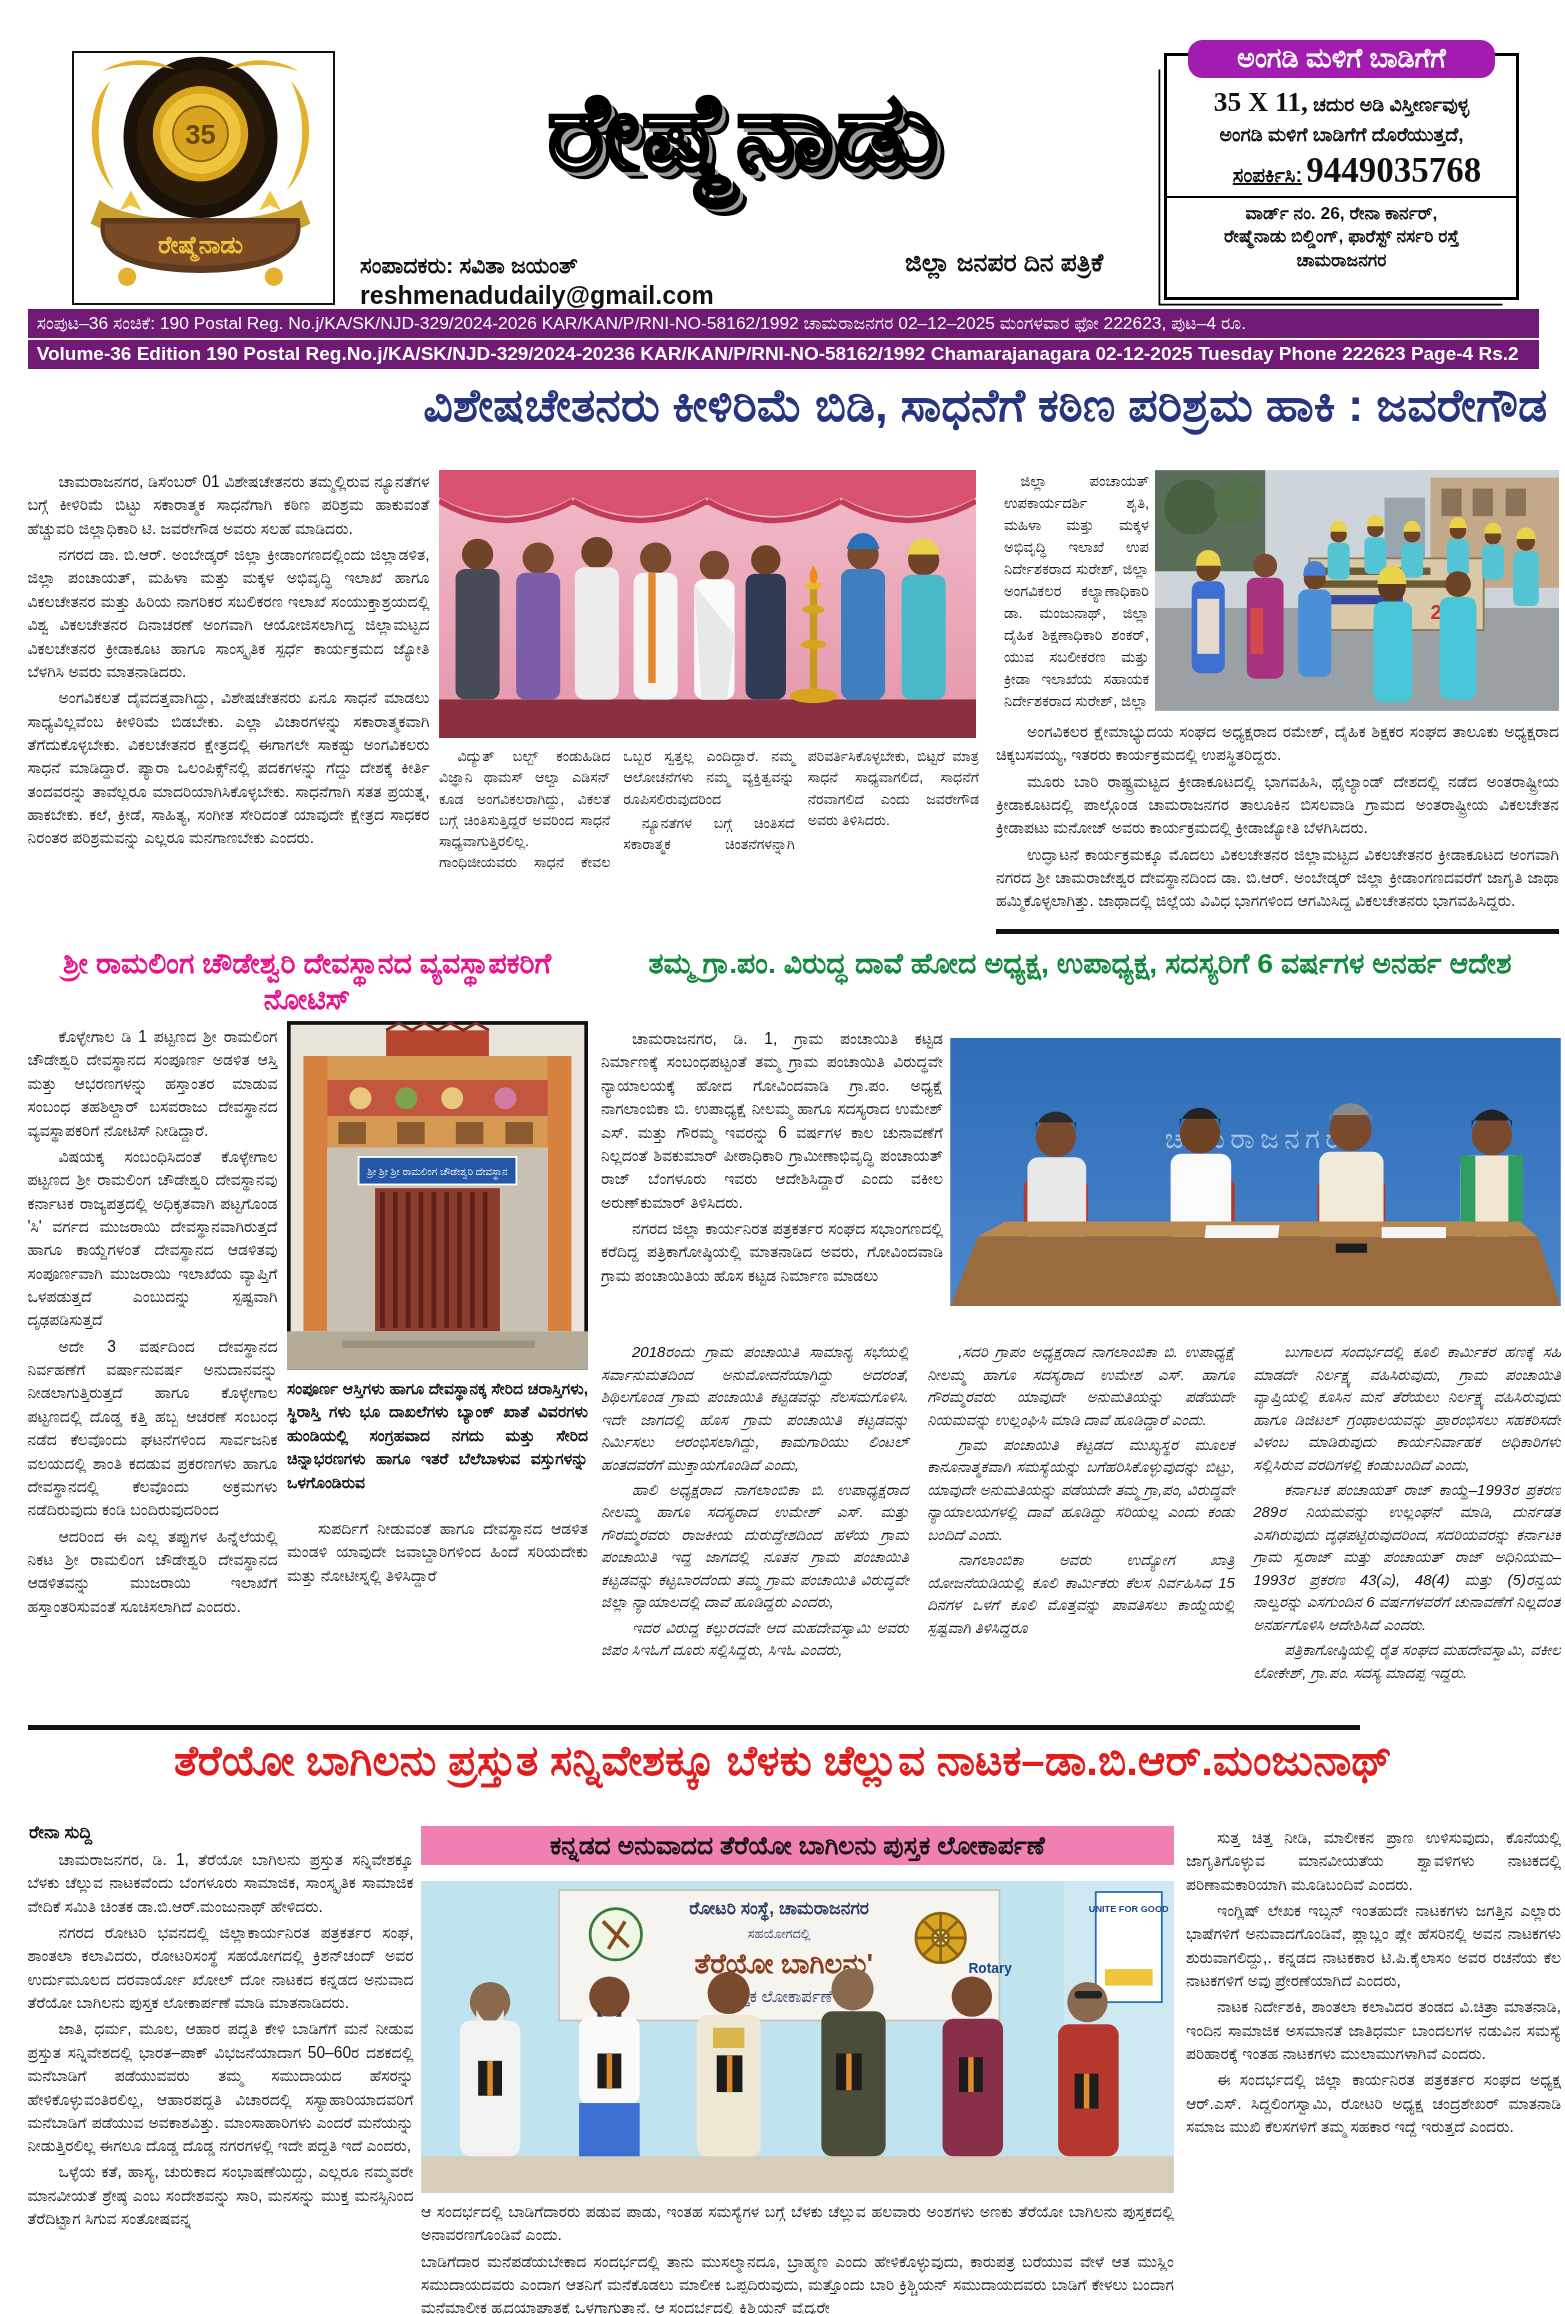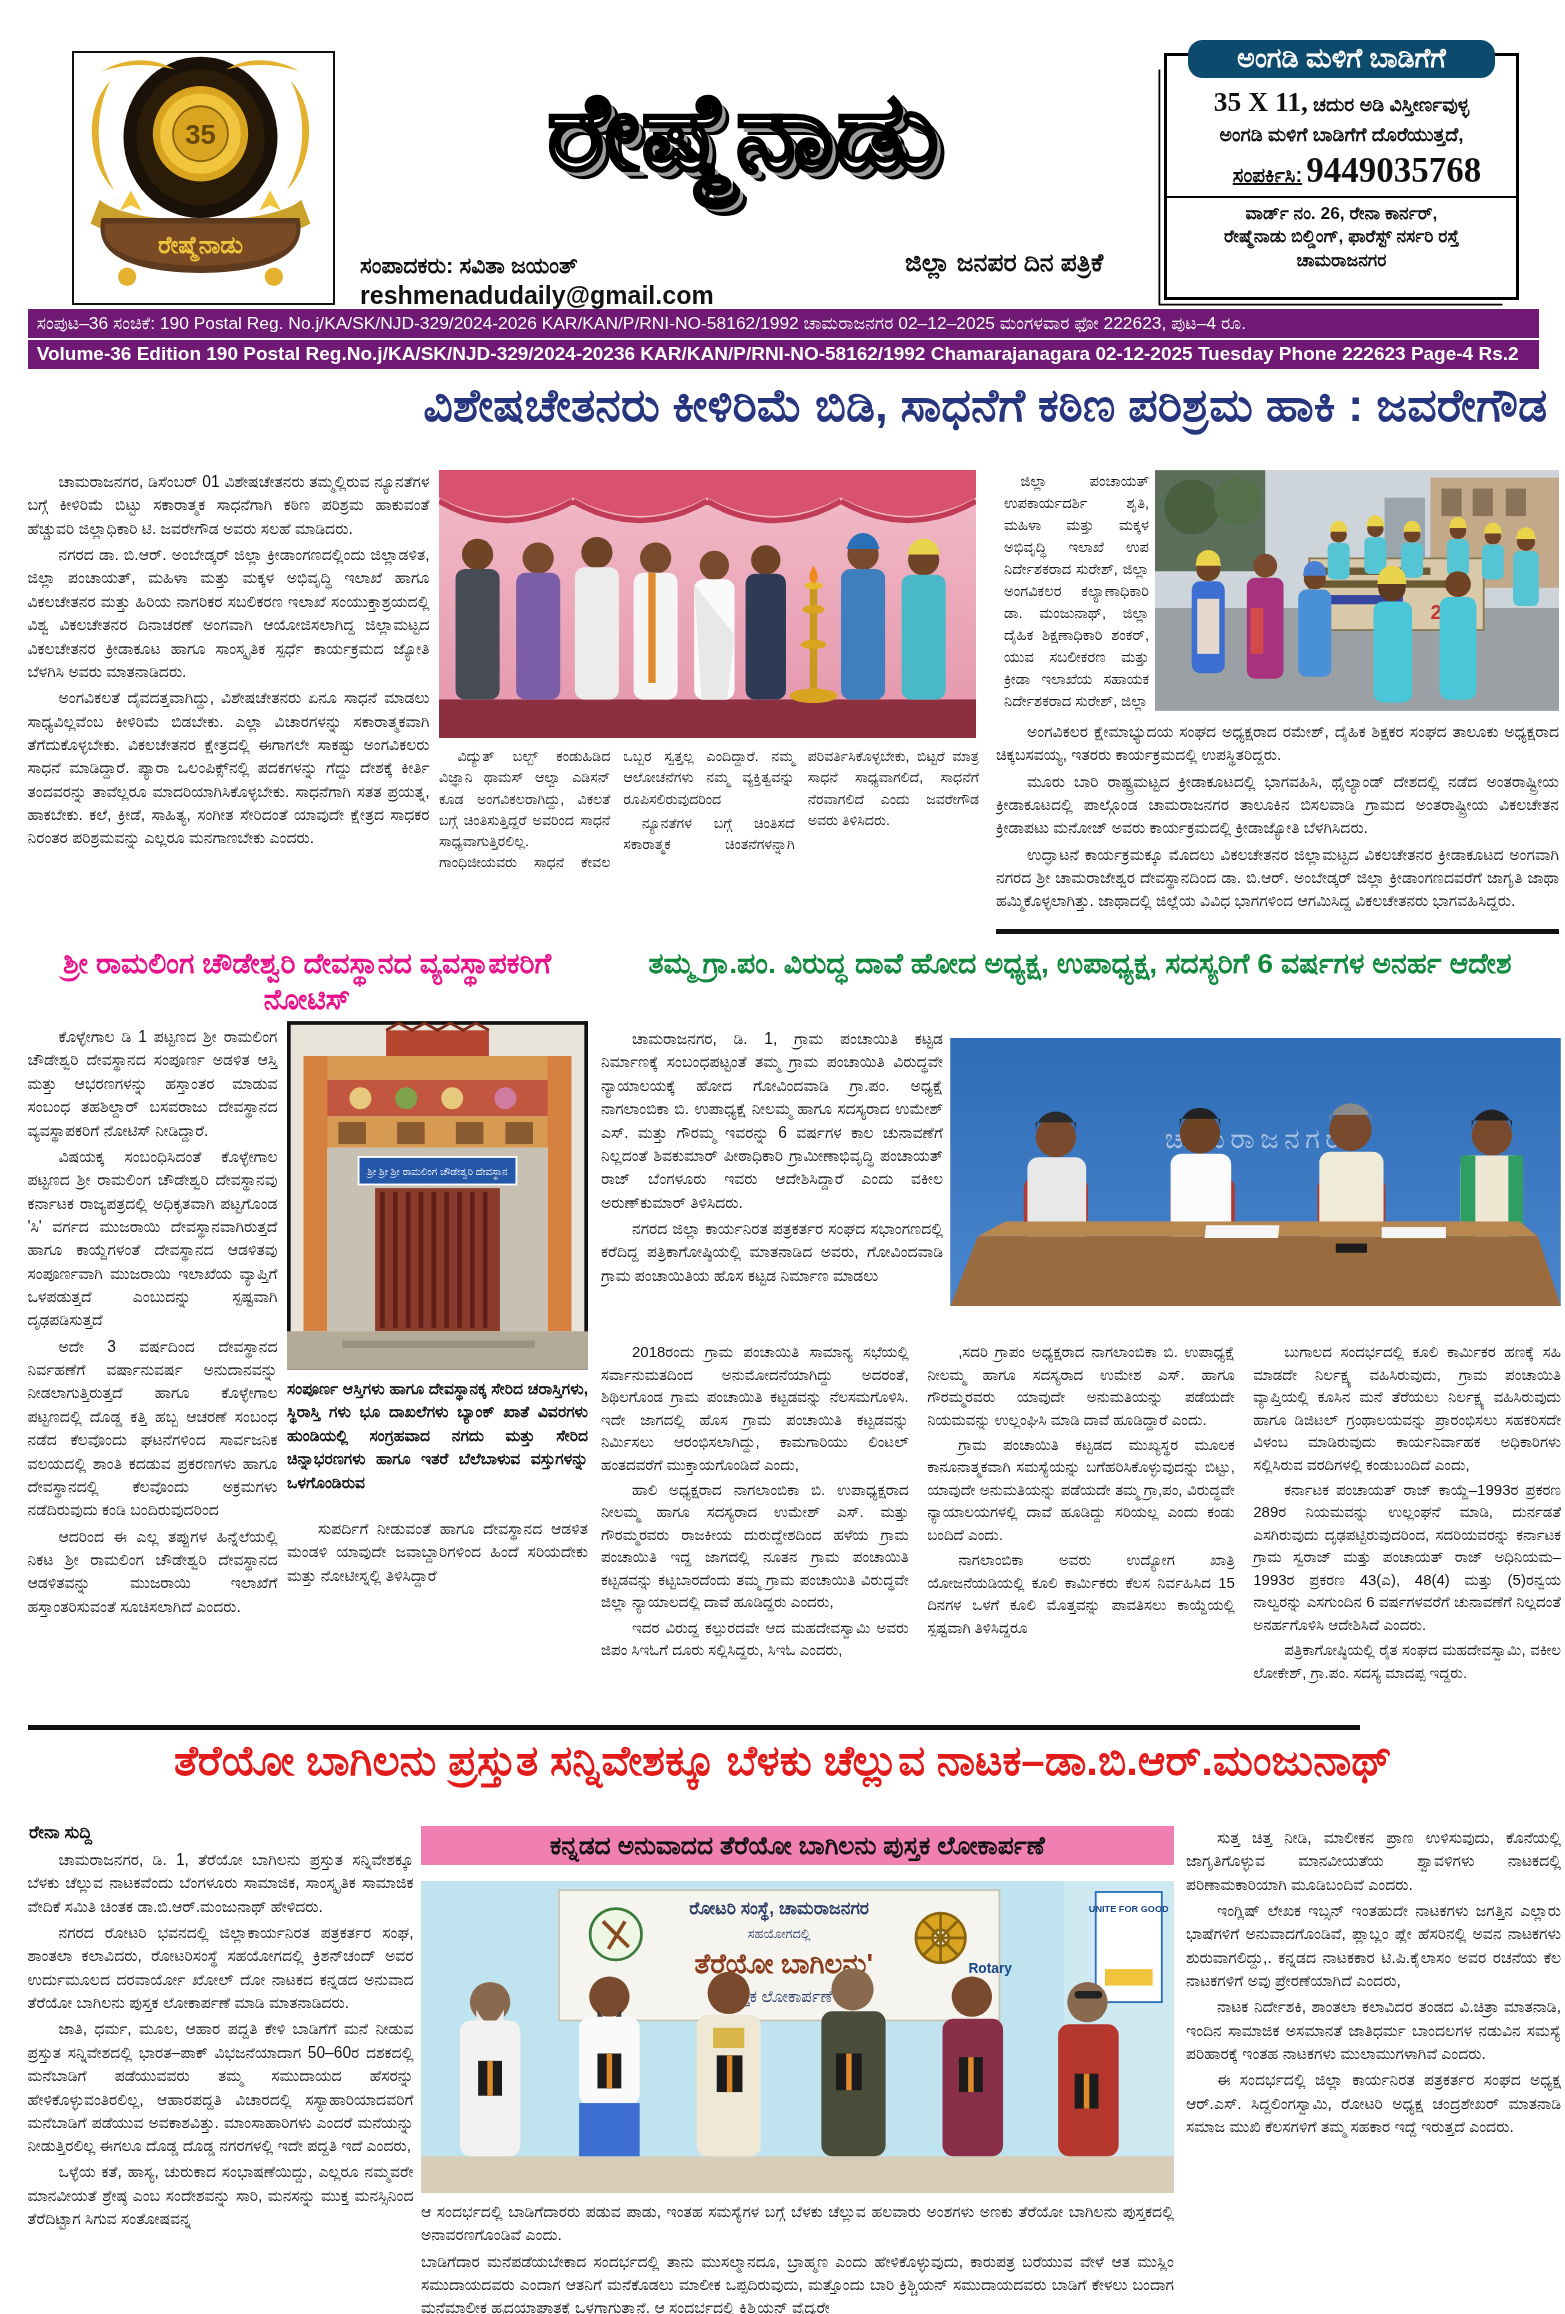--- a/index.html
+++ b/index.html
@@ -15,21 +15,21 @@
   #paper-title{left:331px;top:48px;width:826px;height:197px;text-align:center;
      font-size:108px;font-weight:bold;color:#fff;letter-spacing:1.8px;
      -webkit-text-stroke:2.8px #000;
      text-shadow:4.6px 4.6px 0 #9a9a9a,8.3px 8.3px 0 #000;line-height:1.55;white-space:nowrap;}
   #editor-line{left:360px;top:253px;font-size:22px;font-weight:bold;}
   #tagline{left:905px;top:248px;font-size:25px;font-weight:bold;}
   #email-line{left:360px;top:281px;font-size:25px;font-weight:bold;font-family:"Liberation Sans",sans-serif;}
 
   #ad-box{left:1164px;top:53px;width:349px;height:241px;border:3.7px solid #000;background:#fff;
           box-shadow:-9.2px 9.2px 0 -5.5px #fff, -11px 11px 0 -5.5px #000;}
-  #ad-header{margin:-16.5px auto 3.7px auto;width:303px;background:#0c4a6e;color:#fff;border-radius:14.7px;
+  #ad-header{margin:-16.5px auto 3.7px auto;width:303px;background:#a21caf;color:#fff;border-radius:14.7px;
              text-align:center;font-size:27px;font-weight:bold;padding:3.7px 1.8px;}
   .ad-line{text-align:center;font-size:19px;font-weight:bold;line-height:1.45;}
   .ad-dim{font-family:"Liberation Serif",serif;font-size:27.5px;font-weight:bold;}
   .ad-contact{text-align:center;margin-top:1.8px;padding-left:31px;}
   .ad-contact .lbl{font-size:20px;font-weight:bold;text-decoration:underline;}
   .ad-contact .num{font-family:"Liberation Serif",serif;font-size:35px;font-weight:bold;}
   #ad-divider{border-top:2.8px solid #000;margin:5.5px 0 3.7px 0;}
   .ad-addr{text-align:center;font-size:17.4px;font-weight:bold;line-height:1.35;}
 
   .info-bar{left:27.5px;width:1511px;height:28.5px;background:#701a75;color:#fff;
@@ -54,21 +54,21 @@
   #a2-col1{left:27.5px;top:1025px;width:250px;height:700px;}
   #a2-caption{left:287px;top:1377px;width:301px;font-weight:bold;}
   #a2-caption .para{font-size:15.6px;text-indent:0;}
   #a2-more{left:287px;top:1517px;width:301px;height:204px;}
 
   #a3-headline{left:599px;top:946px;width:962px;text-align:center;color:#128a3e;
                font-size:28.5px;font-weight:bold;line-height:1.25;}
   #a3-col1{left:601px;top:1027px;width:342px;height:296px;}
   #a3-caption{left:601px;top:1311px;width:960px;}
   #a3-caption .para{font-size:15.6px;text-indent:0;text-align:left;}
-  #a3-bottom{left:601px;top:1341px;width:960px;height:381px;column-count:3;column-gap:18.4px;}
+  #a3-bottom{left:601px;top:1341px;width:960px;height:381px;column-count:3;column-gap:18.4px;font-style:italic;}
   #a3-bottom .para{font-size:15px;}
 
   #mid-rule{left:27.5px;top:1725px;width:1332px;height:4.6px;background:#111;}
 
   
   #a4-headline{left:23px;top:1737px;width:1520px;text-align:center;color:#e31b1b;
                font-size:42px;font-weight:bold;white-space:nowrap;}
   #a4-byline{left:29px;top:1822px;font-size:17.4px;font-weight:bold;}
   #a4-left{left:27.5px;top:1848px;width:386px;height:459px;}
   #a4-subhead{left:421px;top:1826px;width:753px;background:#f07fb2;color:#111;text-align:center;

